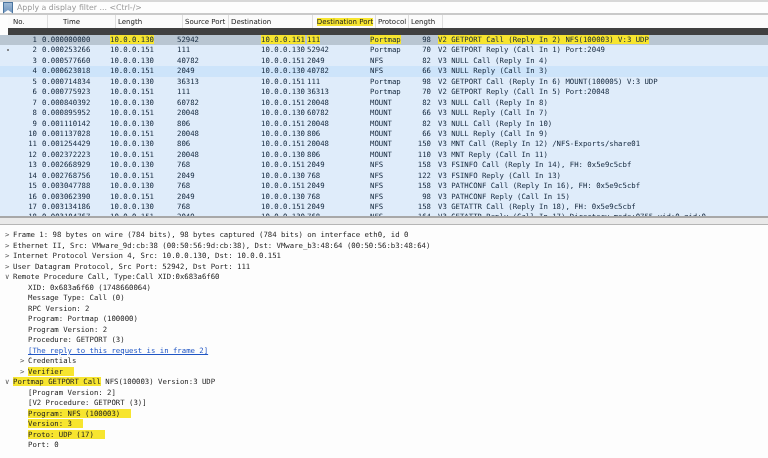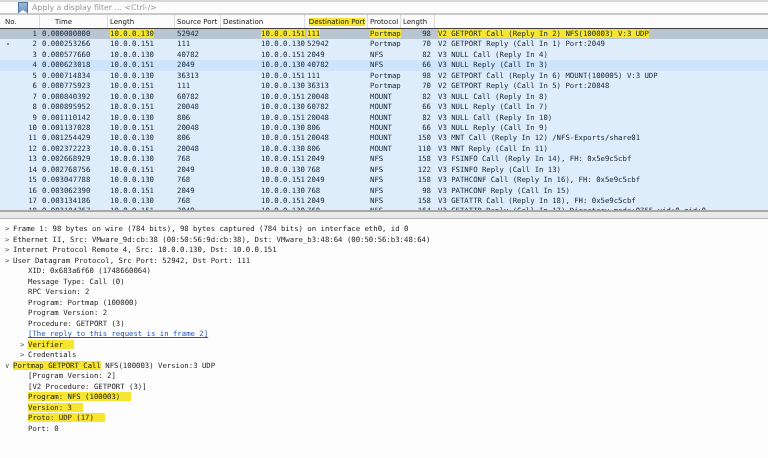--- a/index.html
+++ b/index.html
@@ -1,30 +1,30 @@
 <!DOCTYPE html>
 <html><head>
 <meta charset="utf-8">
 <style>
   html,body{margin:0;padding:0;background:#fff;}
   .app{position:relative;width:768px;height:458px;overflow:hidden;background:#fdfdfd;
        font-family:"DejaVu Sans Mono",monospace;font-size:7.3px;color:#10243a;}
 
   
   .filter-bar{box-sizing:border-box;height:15px;background:#fdfdfd;border-top:2px solid #d8d8d8;
-              border-bottom:2px solid #c9c9c9;display:flex;align-items:center;padding:0 18px;}
+              border-bottom:2px solid #c9c9c9;display:flex;align-items:center;padding:0 3px;}
   .bookmark{width:8px;height:10px;background:linear-gradient(#9db9d6,#6f94bd);border:1px solid #49749f;
             clip-path:polygon(0 0,100% 0,100% 100%,50% 70%,0 100%);margin-right:4px;flex:0 0 auto;}
   .filter-input{flex:1;border:none;outline:none;background:transparent;
                 font-family:"DejaVu Sans",sans-serif;font-size:7.8px;color:#444;height:11px;padding:0;}
   .filter-input::placeholder{color:#9a9a9a;}
 
   
-  .plist-header{display:flex;height:13px;background:#fbfbfb;border-bottom:1px solid #404040;
-                font-family:"DejaVu Sans",sans-serif;font-size:7px;color:#1a1a1a;}
+  .plist-header{display:flex;height:13px;background:#fbfbfb;border-bottom:7px solid #404040;
+                font-family:"DejaVu Sans",sans-serif;font-size:7px;color:#1a1a1a;margin-left:8px;}
   .hcell{box-sizing:border-box;display:flex;align-items:center;padding-left:2px;
          border-right:1px solid #dedede;white-space:nowrap;overflow:hidden;}
   .hcell.col-no{padding-left:5px;}
   .hcell.col-time{padding-left:15px;}
 
   
   .col-no{width:40px;}  .col-time{width:68px;} .col-src{width:67px;} .col-sport{width:46px;}
   .col-dst{width:84px;text-align:right;} .col-dport{width:63px;justify-content:center;} .col-proto{width:33px;} .col-len{width:34px;}
   .col-info{flex:1;min-width:0;}
 
@@ -294,31 +294,32 @@
           <div class="pcell col-info"><span>V3 GETATTR Reply (Call In 17)  Directory mode:0755 uid:0 gid:0</span></div>
         </div>
       </div>
   </div>
 
   <div class="splitter"></div>
 
   <div class="details">
       <div class="dline indent0"><span class="arrow">&gt;</span><span>Frame 1: 98 bytes on wire (784 bits), 98 bytes captured (784 bits) on interface eth0, id 0</span></div>
       <div class="dline indent0"><span class="arrow">&gt;</span><span>Ethernet II, Src: VMware_9d:cb:38 (00:50:56:9d:cb:38), Dst: VMware_b3:48:64 (00:50:56:b3:48:64)</span></div>
-      <div class="dline indent0"><span class="arrow">&gt;</span><span>Internet Protocol Remote 4, Src: 10.0.0.130, Dst: 10.0.0.151</span></div>
+      <div class="dline indent0"><span class="arrow">&gt;</span><span>Internet Protocol Version 4, Src: 10.0.0.130, Dst: 10.0.0.151</span></div>
       <div class="dline indent0"><span class="arrow">&gt;</span><span>User Datagram Protocol, Src Port: 52942, Dst Port: 111</span></div>
+      <div class="dline indent0"><span class="arrow">∨</span><span>Remote Procedure Call, Type:Call XID:0x683a6f60</span></div>
       <div class="dline indent1"><span class="arrow"></span><span>XID: 0x683a6f60 (1748660064)</span></div>
       <div class="dline indent1"><span class="arrow"></span><span>Message Type: Call (0)</span></div>
       <div class="dline indent1"><span class="arrow"></span><span>RPC Version: 2</span></div>
       <div class="dline indent1"><span class="arrow"></span><span>Program: Portmap (100000)</span></div>
       <div class="dline indent1"><span class="arrow"></span><span>Program Version: 2</span></div>
       <div class="dline indent1"><span class="arrow"></span><span>Procedure: GETPORT (3)</span></div>
       <div class="dline indent1"><span class="arrow"></span><span class="dlink">[The reply to this request is in frame 2]</span></div>
+      <div class="dline indent1"><span class="arrow">&gt;</span><span>Credentials</span></div>
       <div class="dline indent1"><span class="arrow">&gt;</span><span class="mark markpad">Verifier</span></div>
-      <div class="dline indent1"><span class="arrow">&gt;</span><span>Credentials</span></div>
       <div class="dline indent0"><span class="arrow">∨</span><span><span class="mark">Portmap GETPORT Call</span> NFS(100003) Version:3 UDP</span></div>
       <div class="dline indent1"><span class="arrow"></span><span>[Program Version: 2]</span></div>
       <div class="dline indent1"><span class="arrow"></span><span>[V2 Procedure: GETPORT (3)]</span></div>
       <div class="dline indent1"><span class="arrow"></span><span class="mark markpad">Program: NFS (100003)</span></div>
       <div class="dline indent1"><span class="arrow"></span><span class="mark markpad">Version: 3</span></div>
       <div class="dline indent1"><span class="arrow"></span><span class="mark markpad">Proto: UDP (17)</span></div>
       <div class="dline indent1"><span class="arrow"></span><span>Port: 0</span></div>
     </div>
 
 </div>

